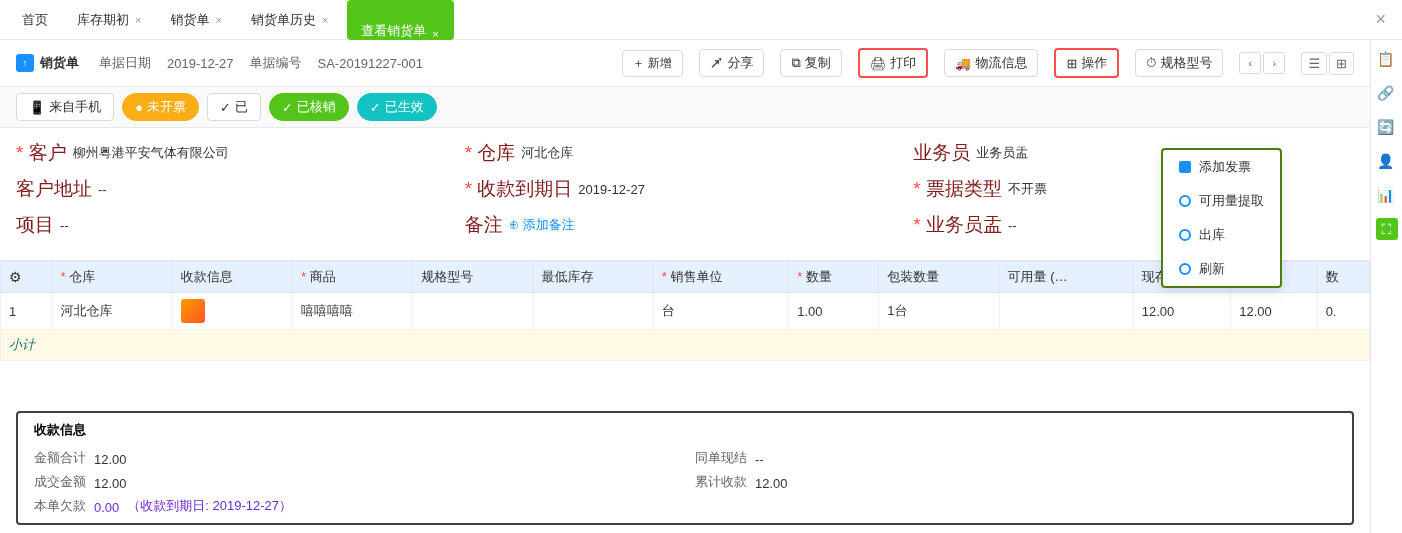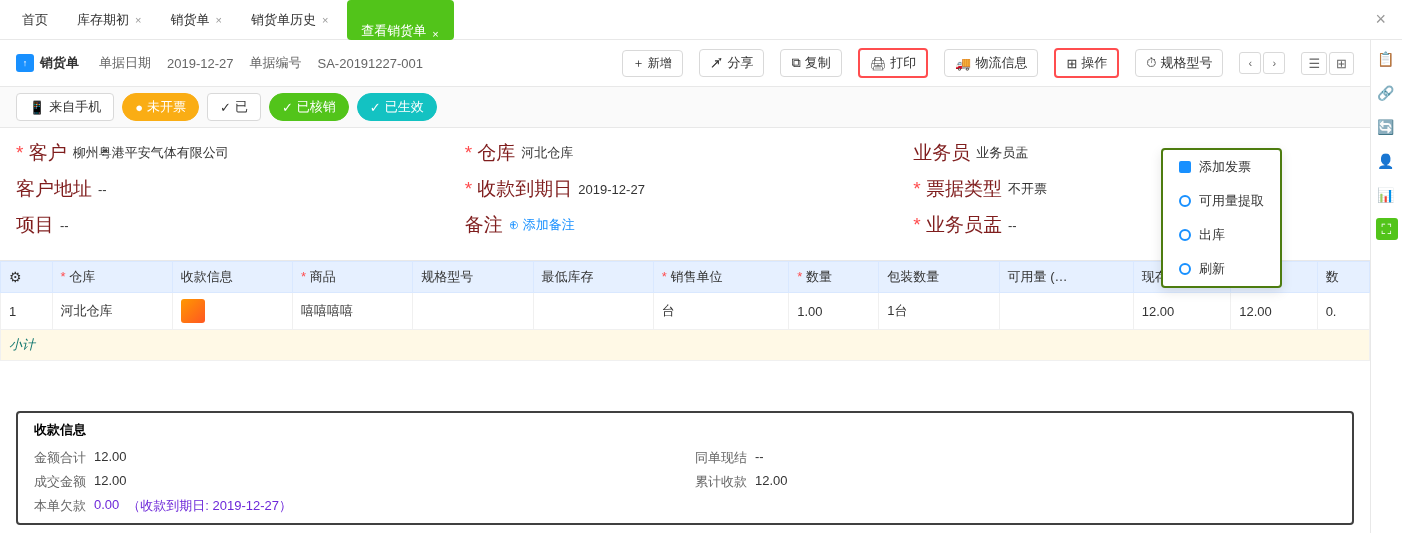--- a/index.html
+++ b/index.html
@@ -221,21 +221,21 @@
       margin-bottom: 10px;
       font-size: 13px;
     }
     .footer-grid {
       display: grid;
       grid-template-columns: 1fr 1fr;
       gap: 6px 20px;
     }
     .footer-item {
       display: flex;
-      align-items: flex-start;
+      align-items: flex-end;
       gap: 8px;
       font-size: 13px;
     }
     .footer-item-label { color: #666; }
     .footer-item-value { color: #333; }
     .footer-item-value.red { color: #6d28d9; }
 
     
     .right-sidebar {
       position: absolute;

